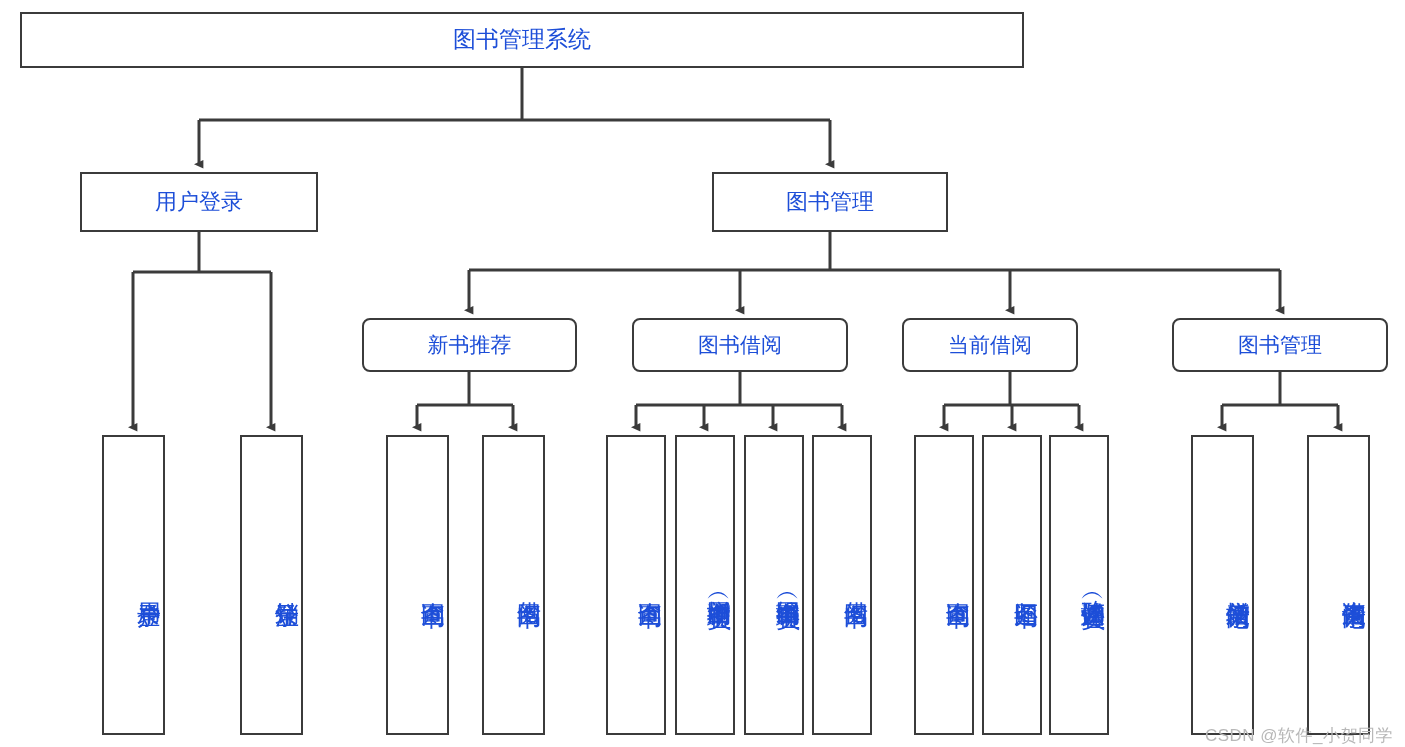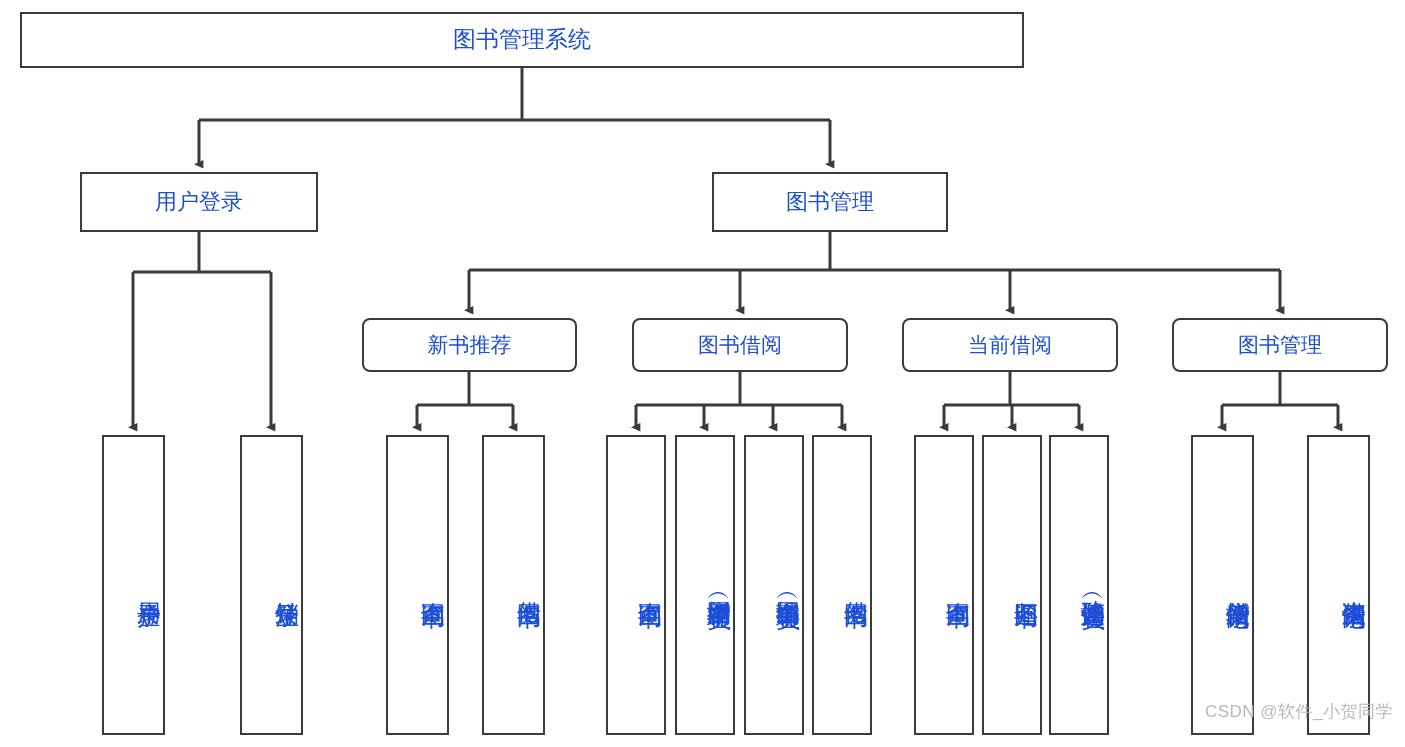--- a/index.html
+++ b/index.html
@@ -39,21 +39,21 @@
   }
   .node.leaf.top-align{align-items:flex-start;}
   .node.leaf .vlabel{
     writing-mode:vertical-rl;
     text-orientation:upright;
     display:block;
     white-space:nowrap;
   }
   #watermark{
     position:absolute;
-    right:12px;bottom:24px;
+    right:12px;bottom:0;
     font-size:17px;
     color:#b8b8b8;
     white-space:nowrap;
     letter-spacing:0.5px;
     text-align:right;
   }
 </style>
 </head>
 <body>
 
@@ -122,21 +122,21 @@
   <div class="node lvl2" style="left:712px;top:172px;width:236px;height:60px;">
     <span>图书管理</span>
   </div>
 
   <div class="node lvl3" style="left:362px;top:318px;width:215px;height:54px;">
     <span>新书推荐</span>
   </div>
   <div class="node lvl3" style="left:632px;top:318px;width:216px;height:54px;">
     <span>图书借阅</span>
   </div>
-  <div class="node lvl3" style="left:902px;top:318px;width:216px;height:54px;">
+  <div class="node lvl3" style="left:902px;top:318px;width:176px;height:54px;">
     <span>当前借阅</span>
   </div>
   <div class="node lvl3" style="left:1172px;top:318px;width:216px;height:54px;">
     <span>图书管理</span>
   </div>
 
   <div class="node leaf" style="left:102px;top:435px;width:63px;height:300px;">
     <span class="vlabel">用户登录</span>
   </div>
   <div class="node leaf" style="left:240px;top:435px;width:63px;height:300px;">

